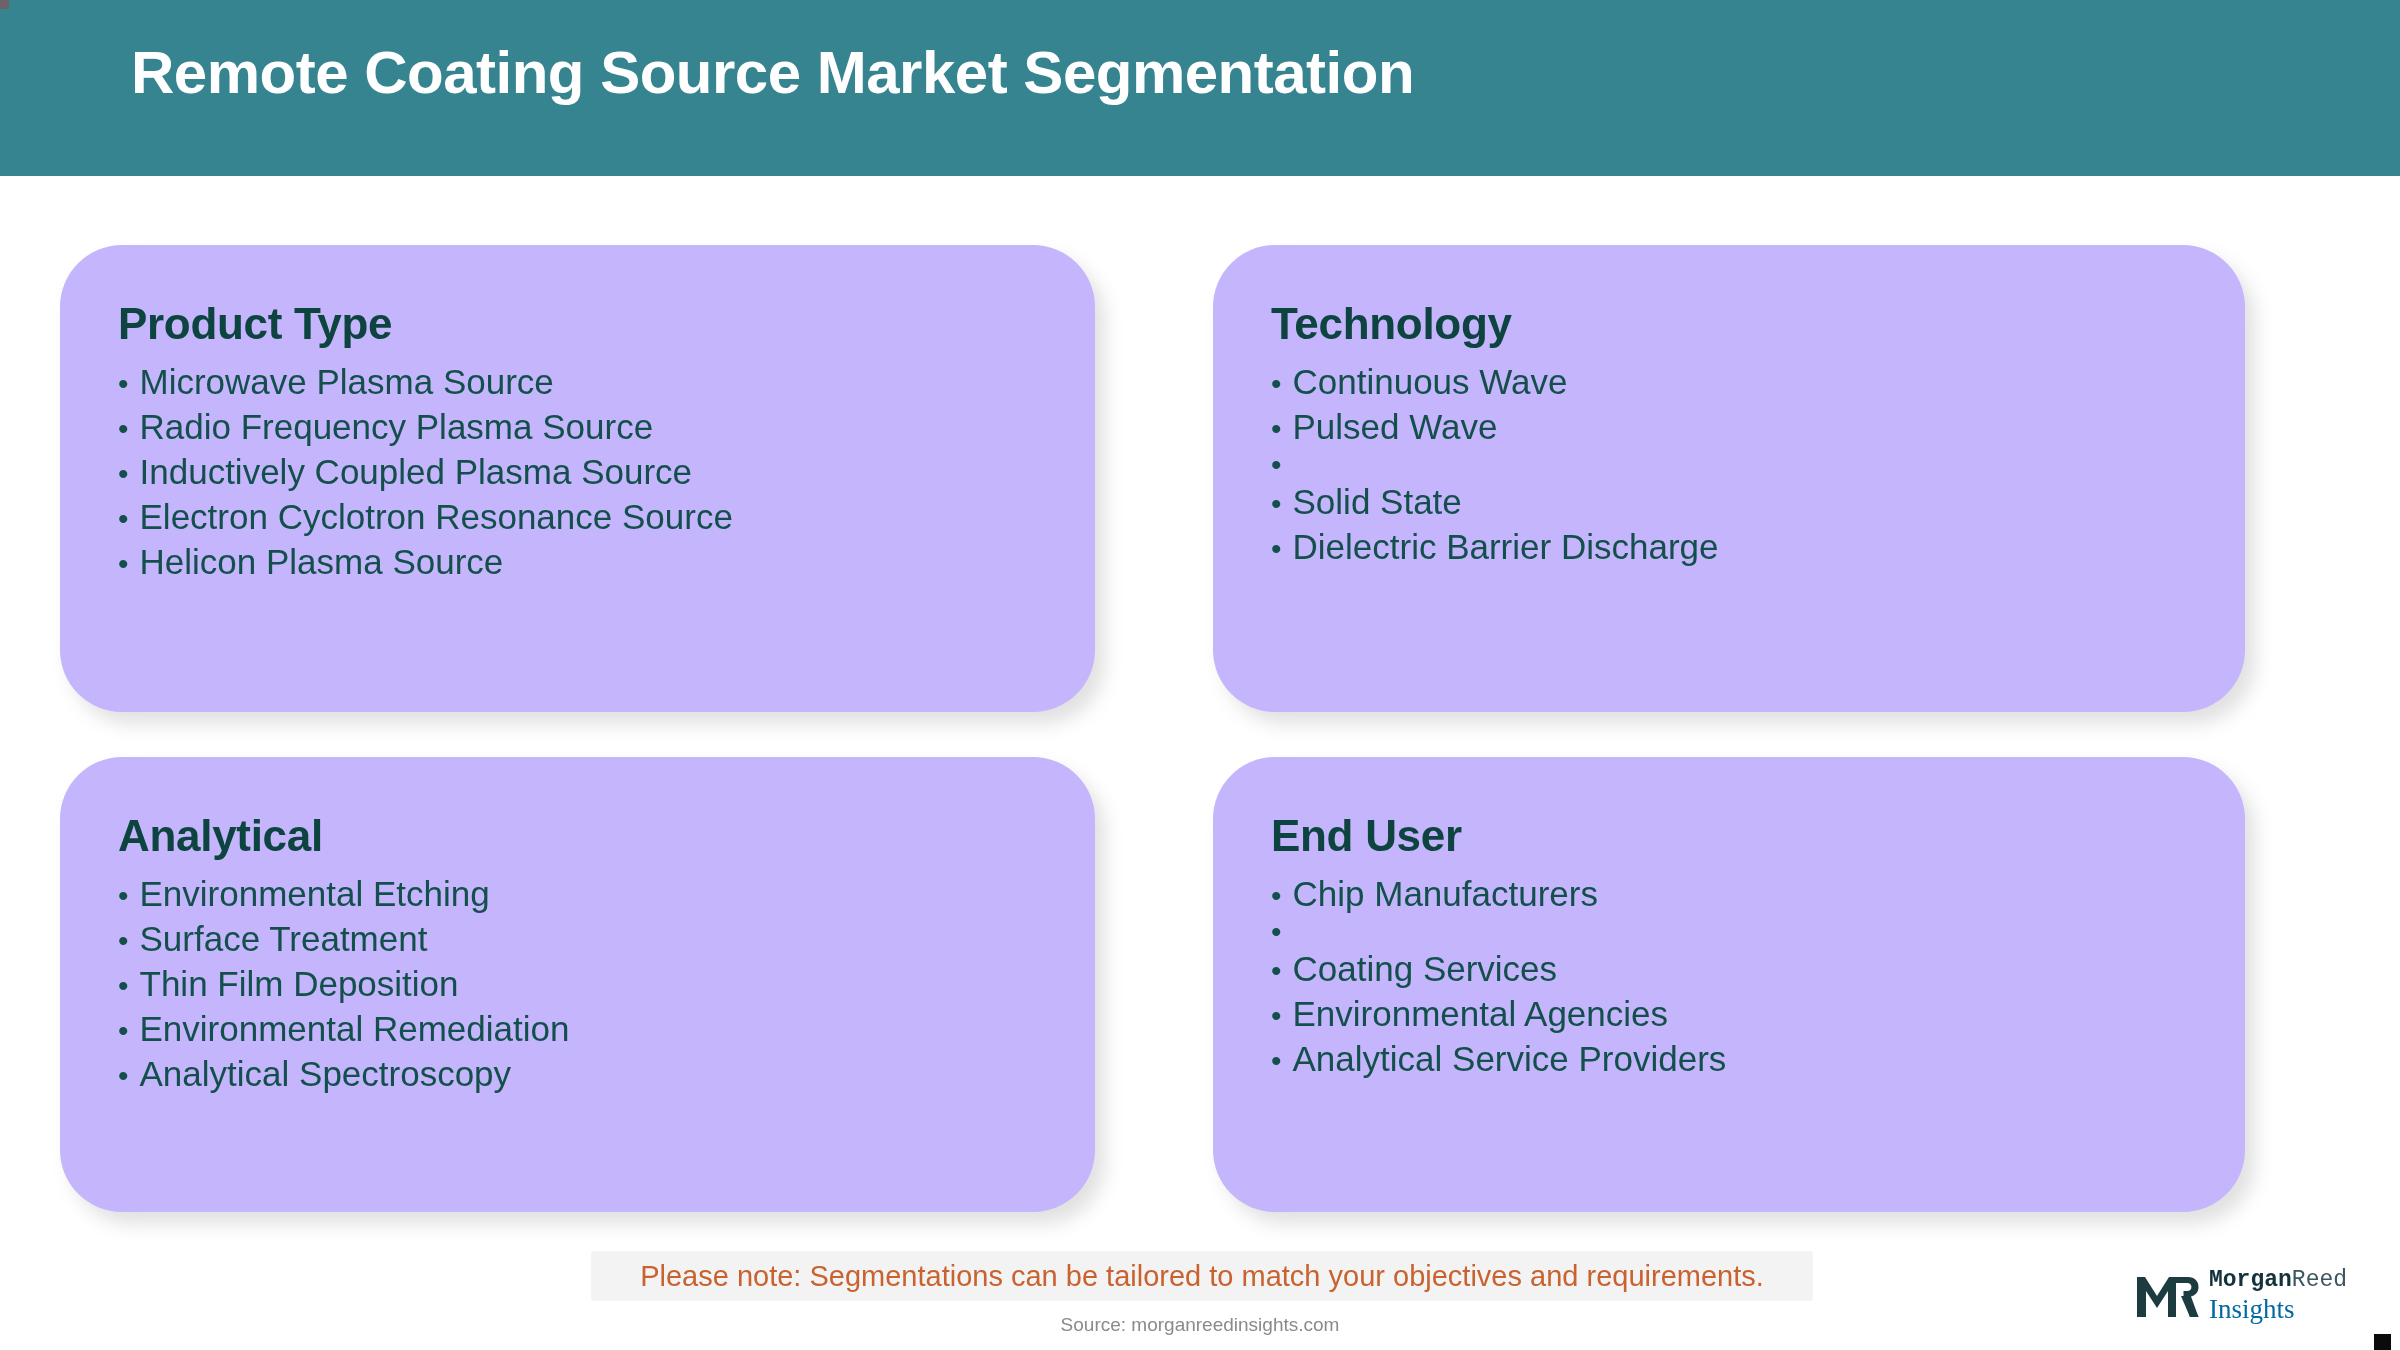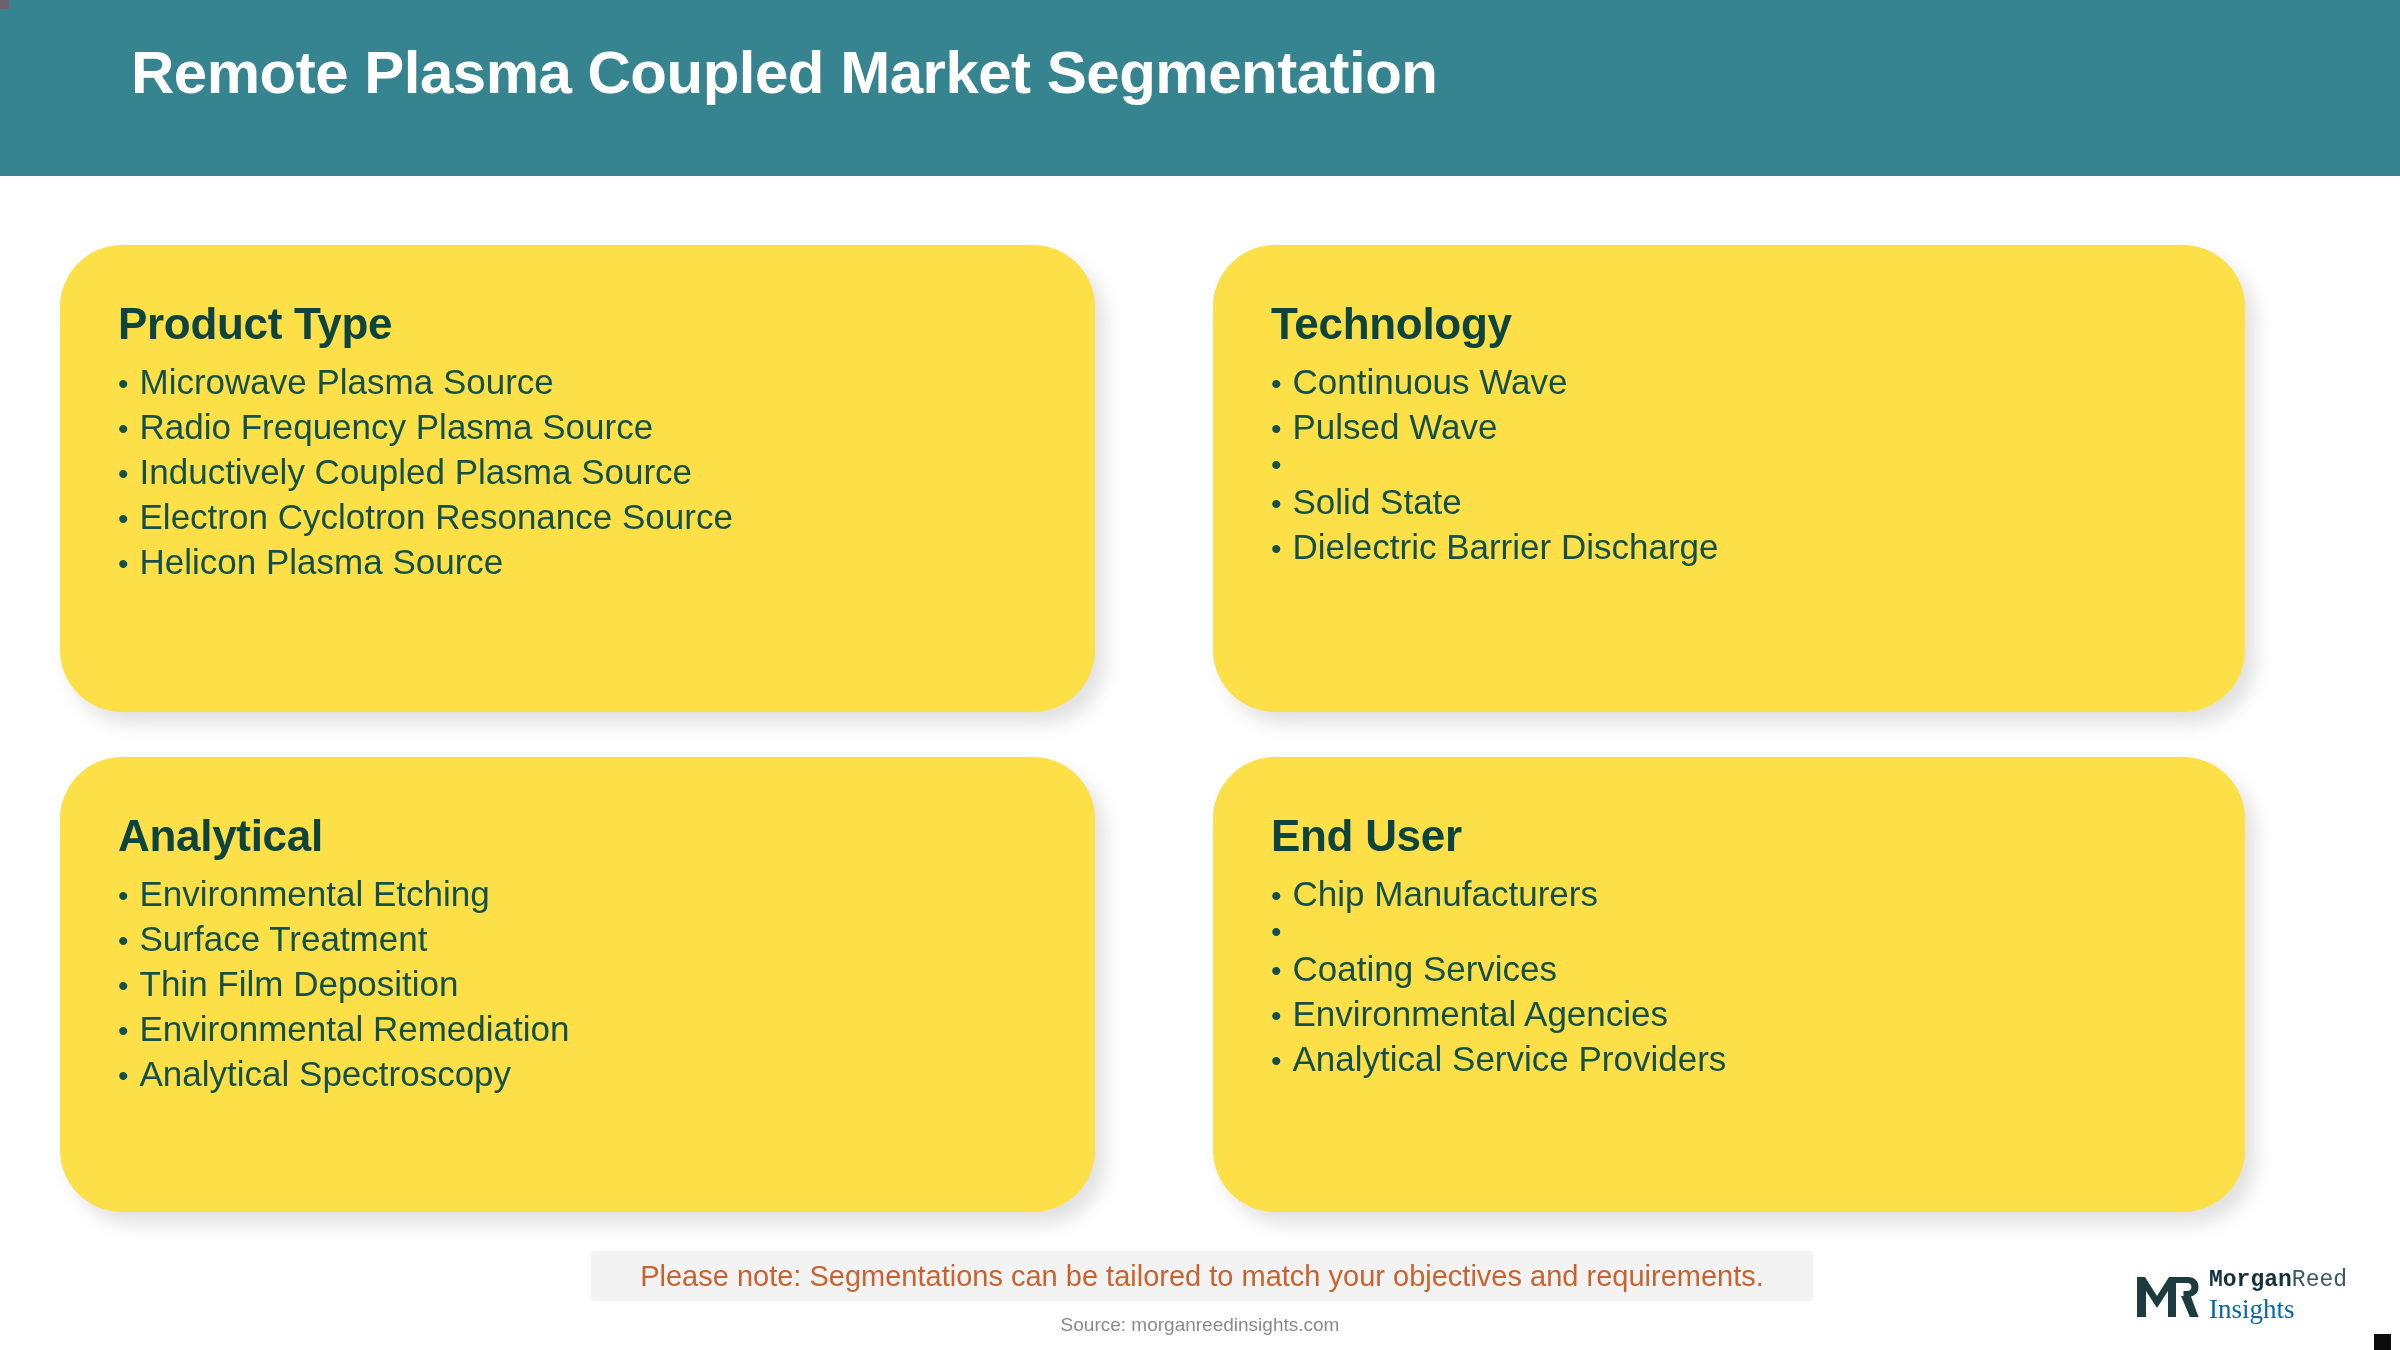--- a/index.html
+++ b/index.html
@@ -55,21 +55,21 @@
   
   .cards {
     position: absolute;
     left: 0;
     top: 176px;
     width: 2400px;
     height: 1060px;
   }
   .card {
     position: absolute;
-    background: #fde047;
+    background: #c4b5fd;
     border-radius: 62px;
     box-shadow: 10px 12px 18px rgba(120,120,120,0.22);
     box-sizing: border-box;
     padding: 55px 58px 0 58px;
   }
   .card-0 { left: 60px;   top: 69px;  width: 1035px; height: 467px; }
   .card-1 { left: 1213px; top: 69px;  width: 1032px; height: 467px; }
   .card-2 { left: 60px;   top: 581px; width: 1035px; height: 455px; }
   .card-3 { left: 1213px; top: 581px; width: 1032px; height: 455px; }
 
@@ -174,21 +174,21 @@
     font-size: 27px;
     color: #0369a1;
     margin-top: 4px;
     white-space: nowrap;
   }
 </style>
 </head>
 <body>
 
 <div class="header-band">
-  <div class="header-title">Remote Plasma Coupled Market Segmentation</div>
+  <div class="header-title">Remote Coating Source Market Segmentation</div>
 </div>
 <div class="corner-artifact-tl"></div>
 
 <div class="cards">
 
   <section class="card card-0">
     <h2 class="card-title">Product Type</h2>
     <ul class="card-list">
       <li>
           <span class="bullet-mark">•</span>

